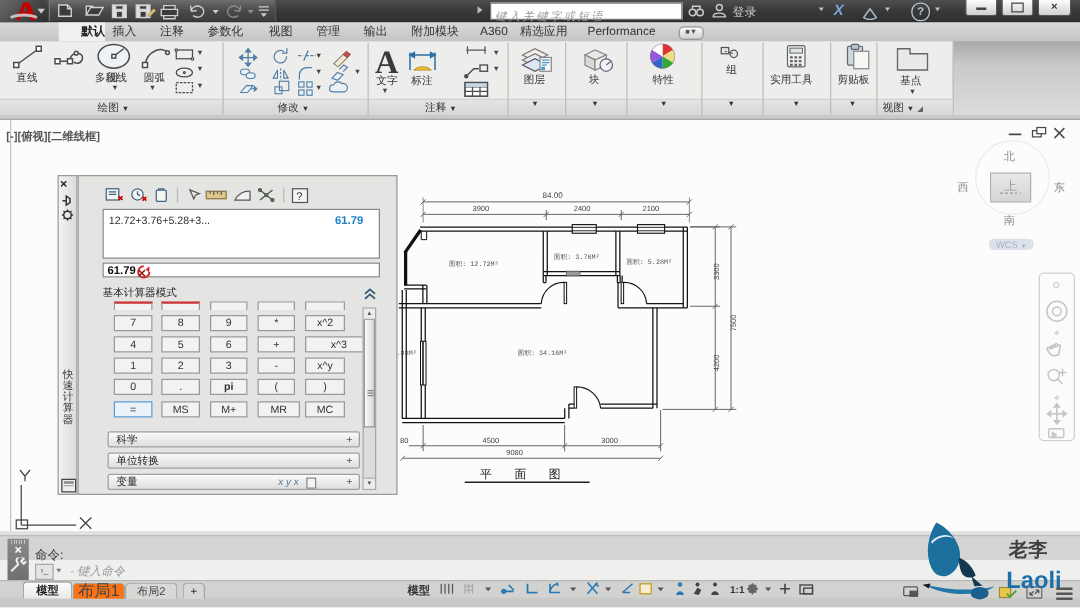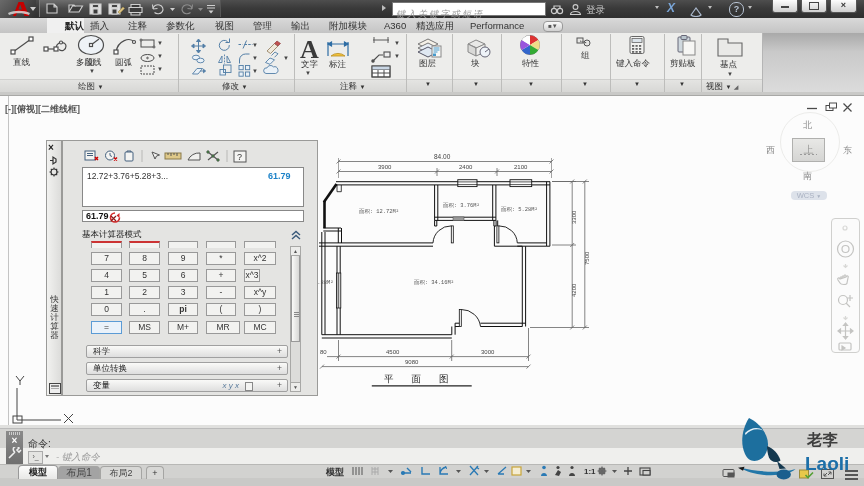--- a/index.html
+++ b/index.html
@@ -309,21 +309,21 @@
   <span class="abs" style="left:13px;">直线</span>
   <span class="abs" style="left:32px;margin-left:44px;">多段线</span>
   <span class="abs" style="left:86px;">圆</span>
   <span class="abs" style="left:115px;">圆弧</span>
   <span class="abs" style="left:301px;top:2px;">文字</span>
   <span class="abs" style="left:329px;top:2px;">标注</span>
   <span class="abs" style="left:419px;top:1px;">图层</span>
   <span class="abs" style="left:471px;top:1px;">块</span>
   <span class="abs" style="left:522px;top:1px;">特性</span>
   <span class="abs" style="left:581px;top:-7px;">组</span>
-  <span class="abs" style="left:616px;top:1px;">键入命令</span>
+  <span class="abs" style="left:616px;top:1px;">实用工具</span>
   <span class="abs" style="left:670px;top:1px;">剪贴板</span>
   <span class="abs" style="left:720px;top:2px;">基点</span>
 </div>
 
 <div class="abs nosel" style="left:0;top:68px;width:762px;height:8px;font-size:6px;color:#444;">
   <span class="abs" style="left:89px;">▼</span>
   <span class="abs" style="left:119px;">▼</span>
   <span class="abs" style="left:157px;top:-28px;">▼</span>
   <span class="abs" style="left:157px;top:-15px;">▼</span>
   <span class="abs" style="left:157px;top:-2px;">▼</span>
@@ -643,21 +643,21 @@
     <style>.kb{position:absolute;width:31px;height:13px;background:#f2f2f0;border:1px solid #999;box-sizing:border-box;text-align:center;line-height:11px;}</style>
     <div class="kb" style="left:0;top:0;">7</div>
         <div class="kb" style="left:38px;top:0;">8</div>
         <div class="kb" style="left:77px;top:0;width:30px;">9</div>
         <div class="kb" style="left:115px;top:0;width:30px;">*</div>
         <div class="kb" style="left:153px;top:0;width:32px;">x^2</div>
     <div class="kb" style="left:0;top:17.5px;">4</div>
         <div class="kb" style="left:38px;top:17.5px;">5</div>
         <div class="kb" style="left:77px;top:17.5px;width:30px;">6</div>
         <div class="kb" style="left:115px;top:17.5px;width:30px;">+</div>
-        <div class="kb" style="left:153px;top:17.5px;width:16px;">x^3</div>
+        <div class="kb" style="left:153px;top:17.5px;width:54px;">x^3</div>
     <div class="kb" style="left:0;top:34.8px;">1</div>
         <div class="kb" style="left:38px;top:34.8px;">2</div>
         <div class="kb" style="left:77px;top:34.8px;width:30px;">3</div>
         <div class="kb" style="left:115px;top:34.8px;width:30px;">-</div>
         <div class="kb" style="left:153px;top:34.8px;width:32px;">x^y</div>
     <div class="kb" style="left:0;top:51.7px;">0</div>
         <div class="kb" style="left:38px;top:51.7px;">.</div>
         <div class="kb" style="left:77px;top:51.7px;width:30px;font-weight:bold;">pi</div>
         <div class="kb" style="left:115px;top:51.7px;width:30px;">(</div>
         <div class="kb" style="left:153px;top:51.7px;width:32px;">)</div>
@@ -702,21 +702,21 @@
 <div class="abs" style="left:28px;top:451px;width:13px;height:11px;border:1px solid #aaa;background:#e4e4e2;color:#555;font-size:7px;text-align:center;line-height:10px;">›_</div>
 <div class="abs" style="left:45px;top:455px;width:0;height:0;border-left:2.5px solid transparent;border-right:2.5px solid transparent;border-top:3px solid #777;"></div>
 <div class="abs nosel" style="left:56px;top:451px;color:#9a9a9a;font-size:9.5px;font-style:italic;">- 键入命令</div>
 
 <div class="abs" style="left:0;top:464px;width:864px;height:14px;background:#d2d2d0;border-top:1px solid #b8b8b6;"></div>
 
 <div class="abs" style="left:0;top:478px;width:864px;height:8px;background:#c9c9c7;"></div>
 
 <div class="abs nosel" style="left:18px;top:465px;width:38px;height:13px;background:linear-gradient(#fcfcfc,#e8e8e6);border:1px solid #999;border-bottom:none;border-radius:4px 4px 0 0;color:#222;font-size:9px;font-weight:bold;text-align:center;line-height:13px;">模型</div>
 
-<div class="abs nosel" style="left:58px;top:466px;width:40px;height:12px;background:#a3a3a3;border:1px solid #a5a5a3;border-bottom:none;border-radius:4px 4px 0 0;color:#444;font-size:10px;text-align:center;line-height:12px;">布局1</div>
+<div class="abs nosel" style="left:58px;top:466px;width:40px;height:12px;background:#f97316;border:1px solid #a5a5a3;border-bottom:none;border-radius:4px 4px 0 0;color:#444;font-size:13px;text-align:center;line-height:12px;">布局1</div>
 
 <div class="abs nosel" style="left:100px;top:466px;width:40px;height:12px;background:#d8d8d6;border:1px solid #a5a5a3;border-bottom:none;border-radius:4px 4px 0 0;color:#444;font-size:9px;text-align:center;line-height:12px;">布局2</div>
 
 <div class="abs nosel" style="left:146px;top:466px;width:16px;height:12px;background:#d8d8d6;border:1px solid #a5a5a3;border-bottom:none;border-radius:4px 4px 0 0;color:#333;font-size:9px;text-align:center;line-height:12px;">+</div>
 
 <div class="abs nosel" style="left:326px;top:466px;color:#333;font-size:9px;font-weight:bold;">模型</div>
 
 <svg class="abs" style="left:350px;top:464px;" width="440" height="14" viewBox="0 0 440 14" fill="none">
   <g stroke="#555" stroke-width="1">
         <path d="M3 3 v8 M6 3 v8 M9 3 v8 M12 3 v8"></path>

